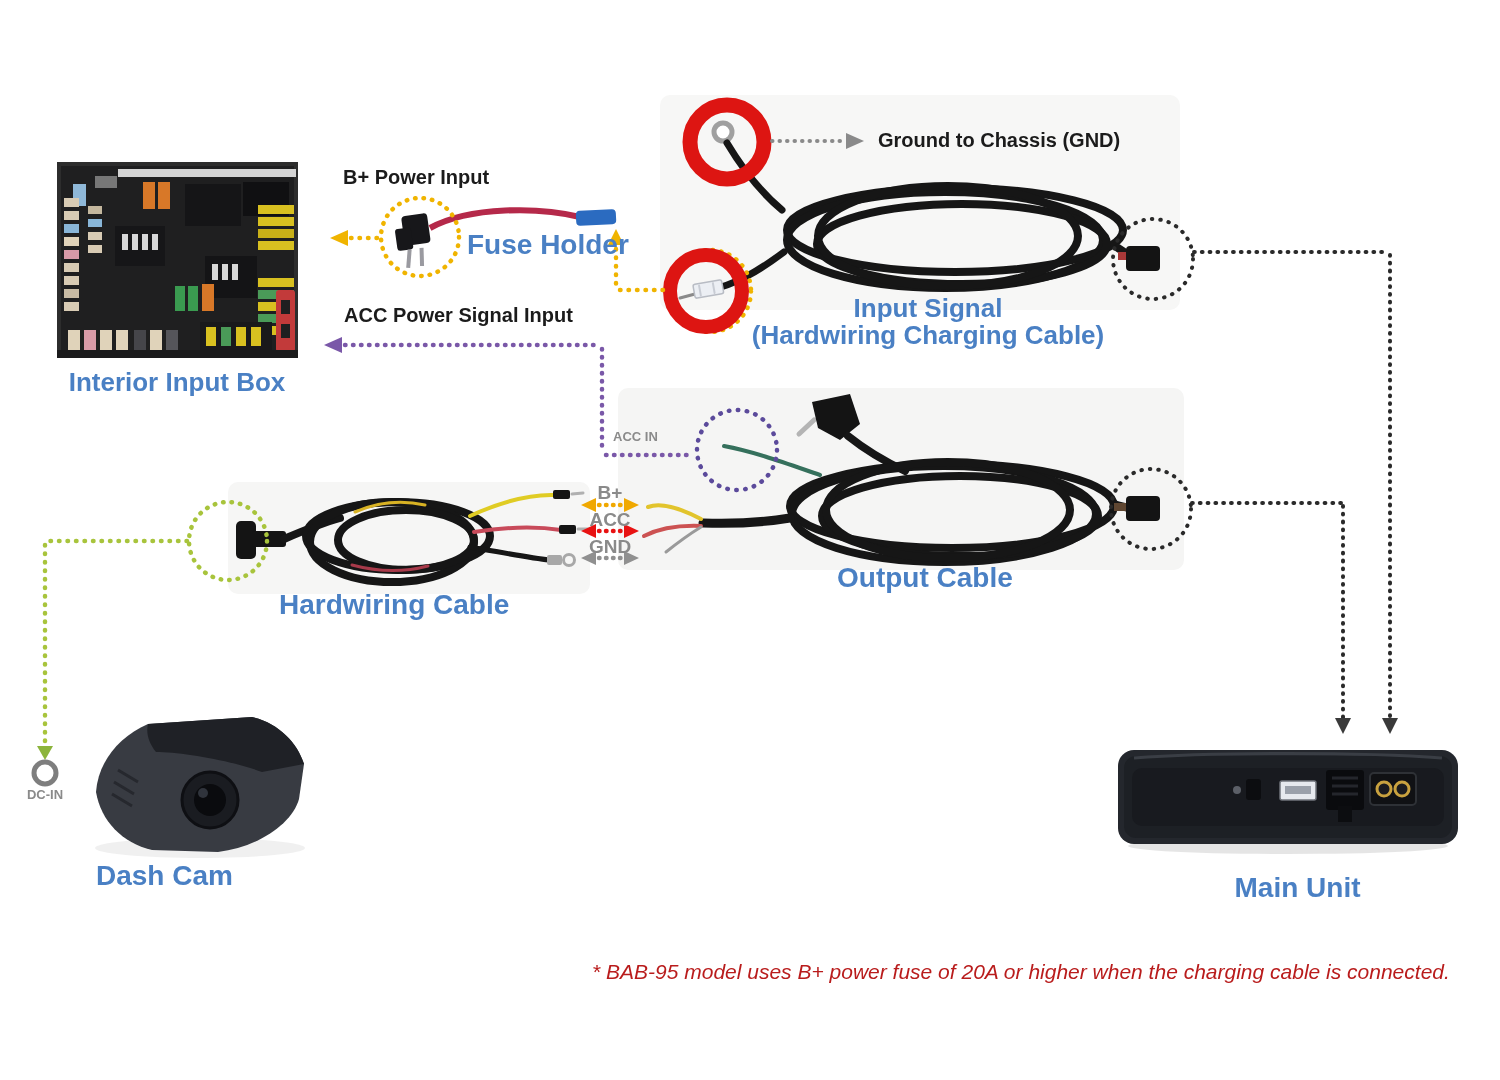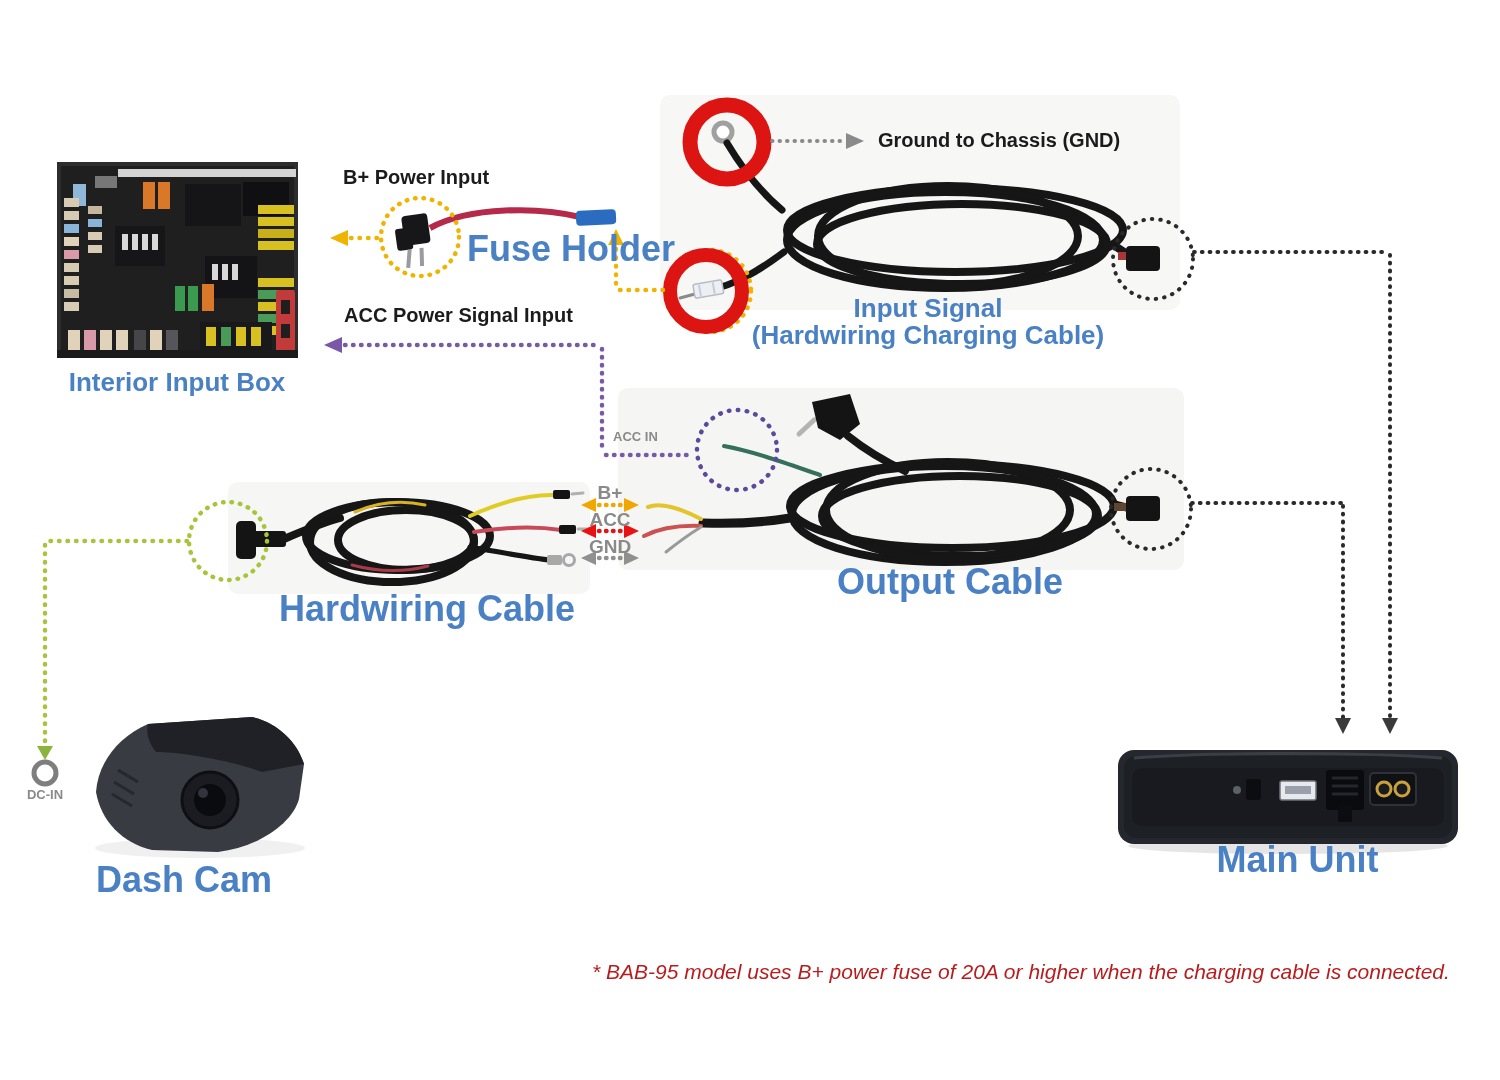--- a/index.html
+++ b/index.html
@@ -9,21 +9,21 @@
     --circle-purple:#5b4a9b; --dcin-green:#a8c43c; --dcin-arrow:#8cb43c;
     --dot-black:#2a2a2a;
   }
   html,body{margin:0;padding:0;background:#fff;}
   .canvas{
     position:relative; width:1500px; height:1080px; background:#fff;
     font-family:"Liberation Sans", sans-serif; overflow:hidden;
   }
   .canvas svg{position:absolute;left:0;top:0;}
   .lbl{position:absolute; line-height:1.12; white-space:nowrap;}
-  .lbl-blue{font-weight:bold; color:var(--label-blue); font-size:36px;}
+  .lbl-blue{font-weight:bold; color:var(--label-blue); font-size:28px;}
   .lbl-blue.sm{font-size:26px;}
   .lbl-black{font-weight:bold; color:var(--text-black); font-size:20px;}
   .lbl-gray{font-weight:bold; color:var(--text-gray); font-size:13px;}
   .lbl-gray.md{font-size:19px;}
   .center{text-align:center;}
   .footnote{font-size:21px; color:#b91c1c; font-weight:normal;font-style:italic;}
   .dotl{fill:none; stroke-linecap:round;}
 </style>
 </head>
 <body style="background: rgb(255, 255, 255);">
@@ -259,16 +259,16 @@
   <div class="lbl lbl-blue sm center" style="left:788px; top:294px; width:280px;">Input Signal</div>
   <div class="lbl lbl-blue sm center" style="left:748px; top:321px; width:360px;">(Hardwiring Charging Cable)</div>
   <div class="lbl lbl-gray" style="left:613px; top:430px;">ACC IN</div>
   <div class="lbl lbl-gray md center" style="left:585px; top:482px; width:50px;">B+</div>
   <div class="lbl lbl-gray md center" style="left:585px; top:509px; width:50px;">ACC</div>
   <div class="lbl lbl-gray md center" style="left:585px; top:536px; width:50px;">GND</div>
   <div class="lbl lbl-blue" style="left:837px; top:562px;">Output Cable</div>
   <div class="lbl lbl-blue" style="left:279px; top:589px;">Hardwiring Cable</div>
   <div class="lbl lbl-gray center" style="left:15px; top:788px; width:60px;">DC-IN</div>
   <div class="lbl lbl-blue" style="left:96px; top:860px;">Dash Cam</div>
-  <div class="lbl lbl-blue center" style="left:1140px; top:840px; width:315px;">Main Unit</div>
+  <div class="lbl lbl-blue center" style="left:1140px; top:872px; width:315px;">Main Unit</div>
   <div class="lbl footnote" style="left:592px; top:960px;">* BAB-95 model uses B+ power fuse of 20A or higher when the charging cable is connected.</div>
 
 </div>
 
 </body></html>

